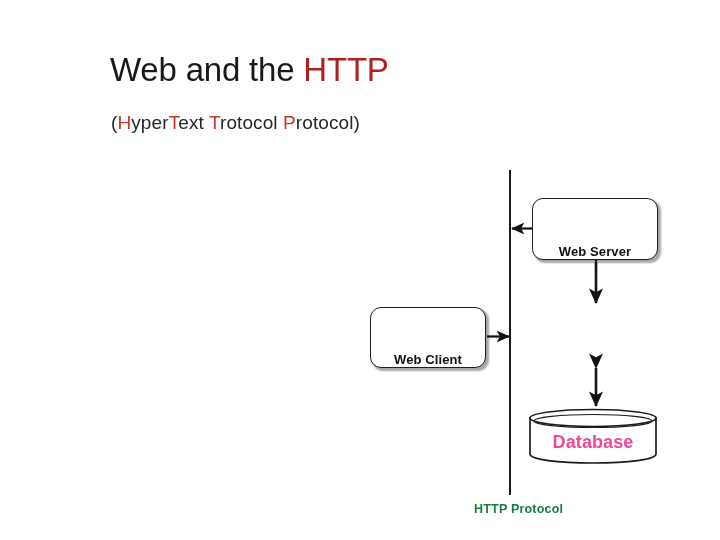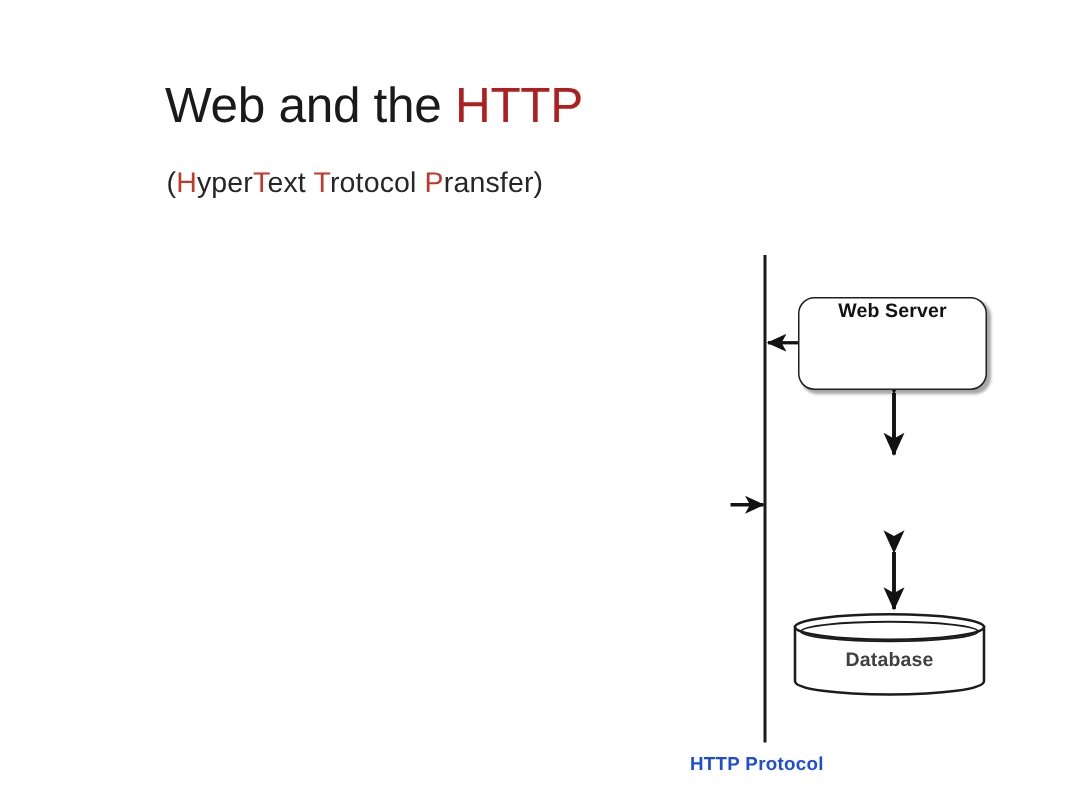--- a/index.html
+++ b/index.html
@@ -61,21 +61,21 @@
   }
 
   .node {
     position: absolute;
     box-sizing: border-box;
     background: #ffffff;
     border: 1.6px solid #1f1f1f;
     border-radius: 11px;
     box-shadow: 2.5px 2.5px 2px rgba(0,0,0,0.35);
     display: flex;
-    align-items: flex-start;
+    align-items: flex-end;
     justify-content: center;
   }
   .node .node-label {
     font-size: 13px;
     font-weight: bold;
     color: #111111;
     letter-spacing: 0.1px;
     white-space: nowrap;
   }
 
@@ -89,44 +89,44 @@
     left: 528px;
     top: 408px;
     width: 130px;
     height: 56px;
   }
   #node-database .db-label {
     position: absolute;
     left: 0; right: 0;
     top: 24px;
     text-align: center;
-    font-size: 13px;
+    font-size: 18px;
     font-weight: bold;
-    color: #404040;
+    color: #ec4899;
     letter-spacing: 0.1px;
     z-index: 3;
   }
 
   
   #boundary-line {
     position: absolute;
     left: 509px;
     top: 170px;
     width: 2px;
     height: 325px;
     background: #1a1a1a;
   }
 
   #boundary-label {
     position: absolute;
-    left: 460px;
+    left: 474px;
     top: 502px;
     font-size: 12.5px;
     font-weight: bold;
-    color: #1d4ed8;
+    color: #15803d;
     letter-spacing: 0.2px;
     white-space: nowrap;
   }
 
   svg.arrow-layer {
     position: absolute;
     left: 0; top: 0;
     width: 720px;
     height: 540px;
     overflow: visible;
@@ -136,21 +136,21 @@
 </head>
 <body>
 
 <div id="slide">
 
   <div class="title">
     <span>Web and the </span><span class="accent">HTTP</span>
   </div>
 
   <div class="subtitle">
-    <span>(</span><span class="accent">H</span><span>yper</span><span class="accent">T</span><span>ext </span><span class="accent">T</span><span>rotocol </span><span class="accent">P</span><span>ransfer)</span>
+    <span>(</span><span class="accent">H</span><span>yper</span><span class="accent">T</span><span>ext </span><span class="accent">T</span><span>rotocol </span><span class="accent">P</span><span>rotocol)</span>
   </div>
 
   <div id="diagram">
 
     <div id="boundary-line"></div>
     <div id="boundary-label">HTTP Protocol</div>
 
     <svg class="arrow-layer" viewBox="0 0 720 540">
       <defs>
         <marker id="ah" markerWidth="7" markerHeight="7" refX="5.6" refY="3" orient="auto" markerUnits="strokeWidth">
@@ -175,20 +175,23 @@
 
       <g>
         <line x1="596" y1="368" x2="596" y2="406" stroke="#121212" stroke-width="2.6" marker-end="url(#ah)" marker-start="url(#ah-start)"></line>
       </g>
     </svg>
 
     <div class="node" id="node-web-server">
       <span class="node-label">Web Server</span>
     </div>
 
+    <div class="node" id="node-web-client">
+      <span class="node-label">Web Client</span>
+    </div>
 
 
     <div id="node-database">
       <svg width="130" height="56" viewBox="0 0 130 56" style="position:absolute;left:0;top:0;">
         <path d="M2,10 L2,46 C2,51.5 30,55 65,55 C100,55 128,51.5 128,46 L128,10 Z" fill="#ffffff" stroke="#1c1c1c" stroke-width="1.7"></path>
         <ellipse cx="65" cy="10" rx="63" ry="8.5" fill="#ffffff" stroke="#1c1c1c" stroke-width="1.7"></ellipse>
         <ellipse cx="65" cy="13" rx="59" ry="6.5" fill="none" stroke="#1c1c1c" stroke-width="1.2"></ellipse>
       </svg>
       <span class="db-label">Database</span>
     </div>

